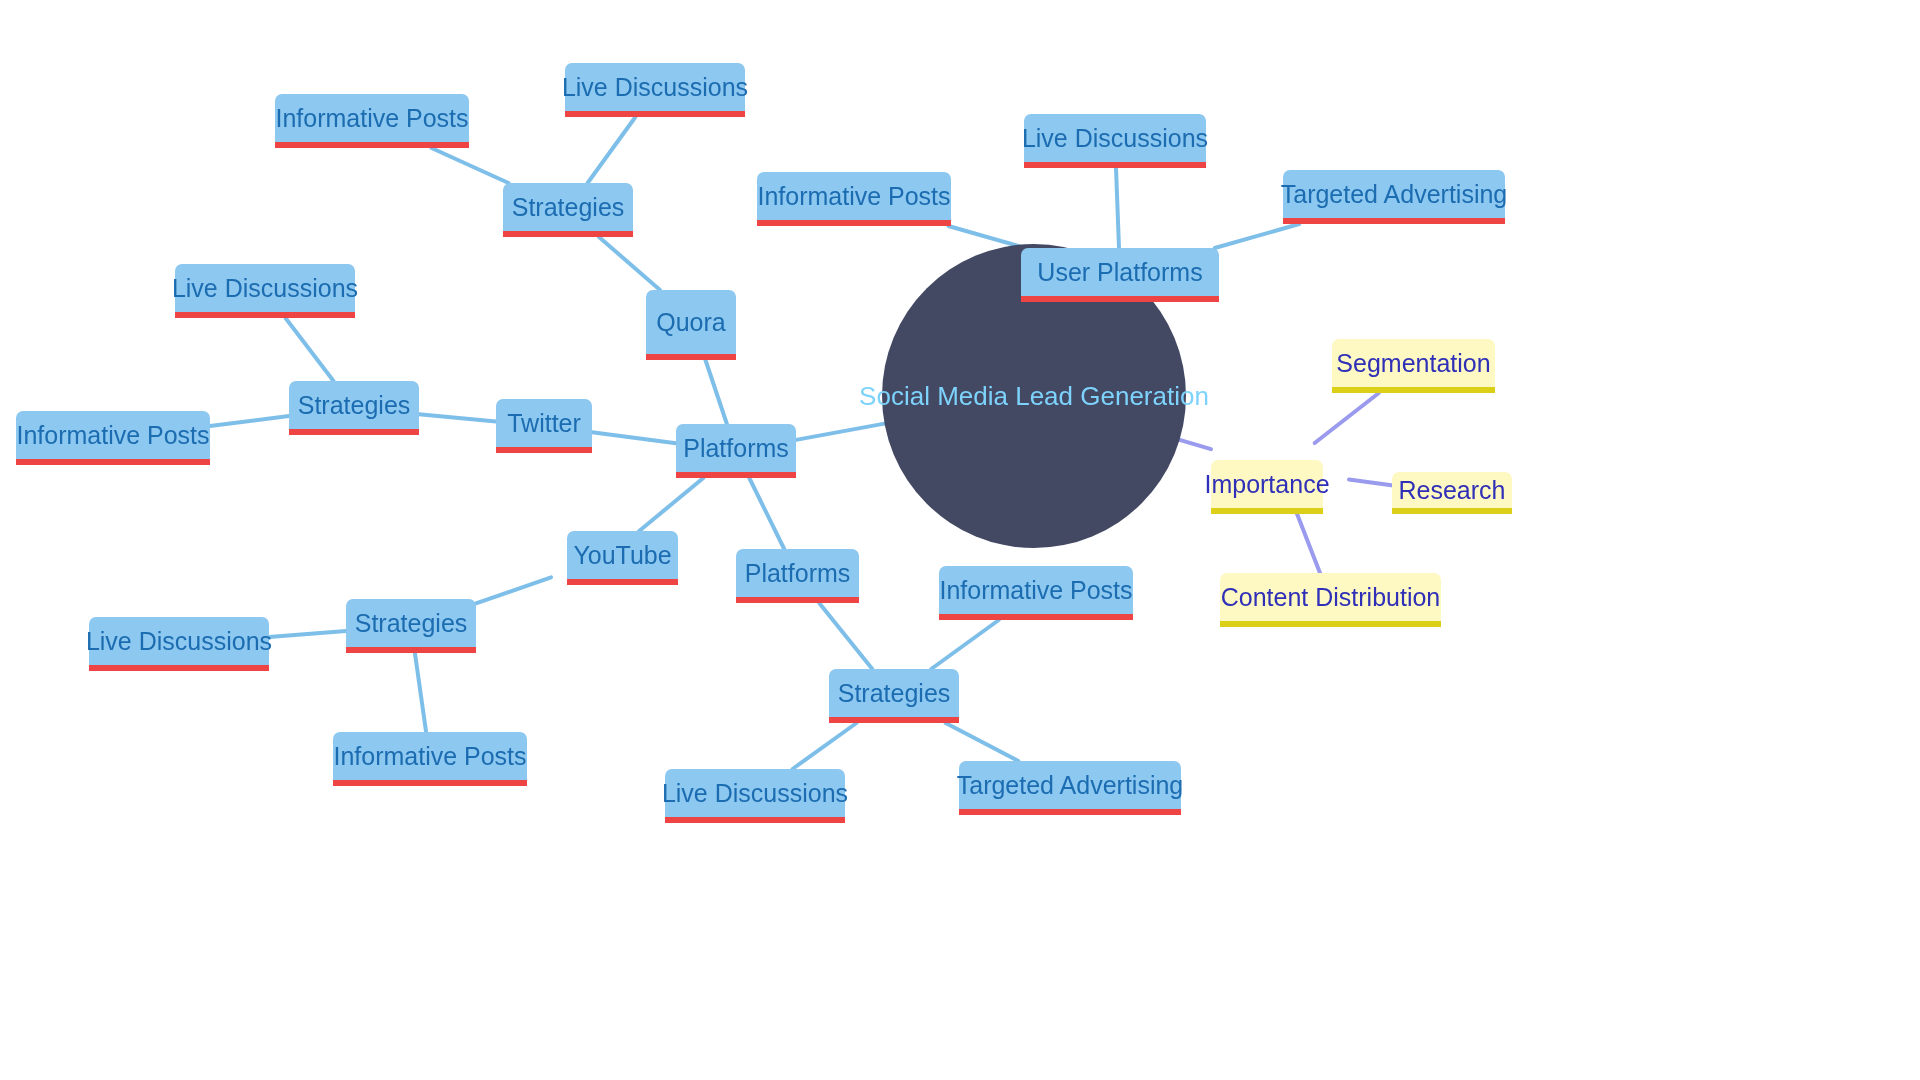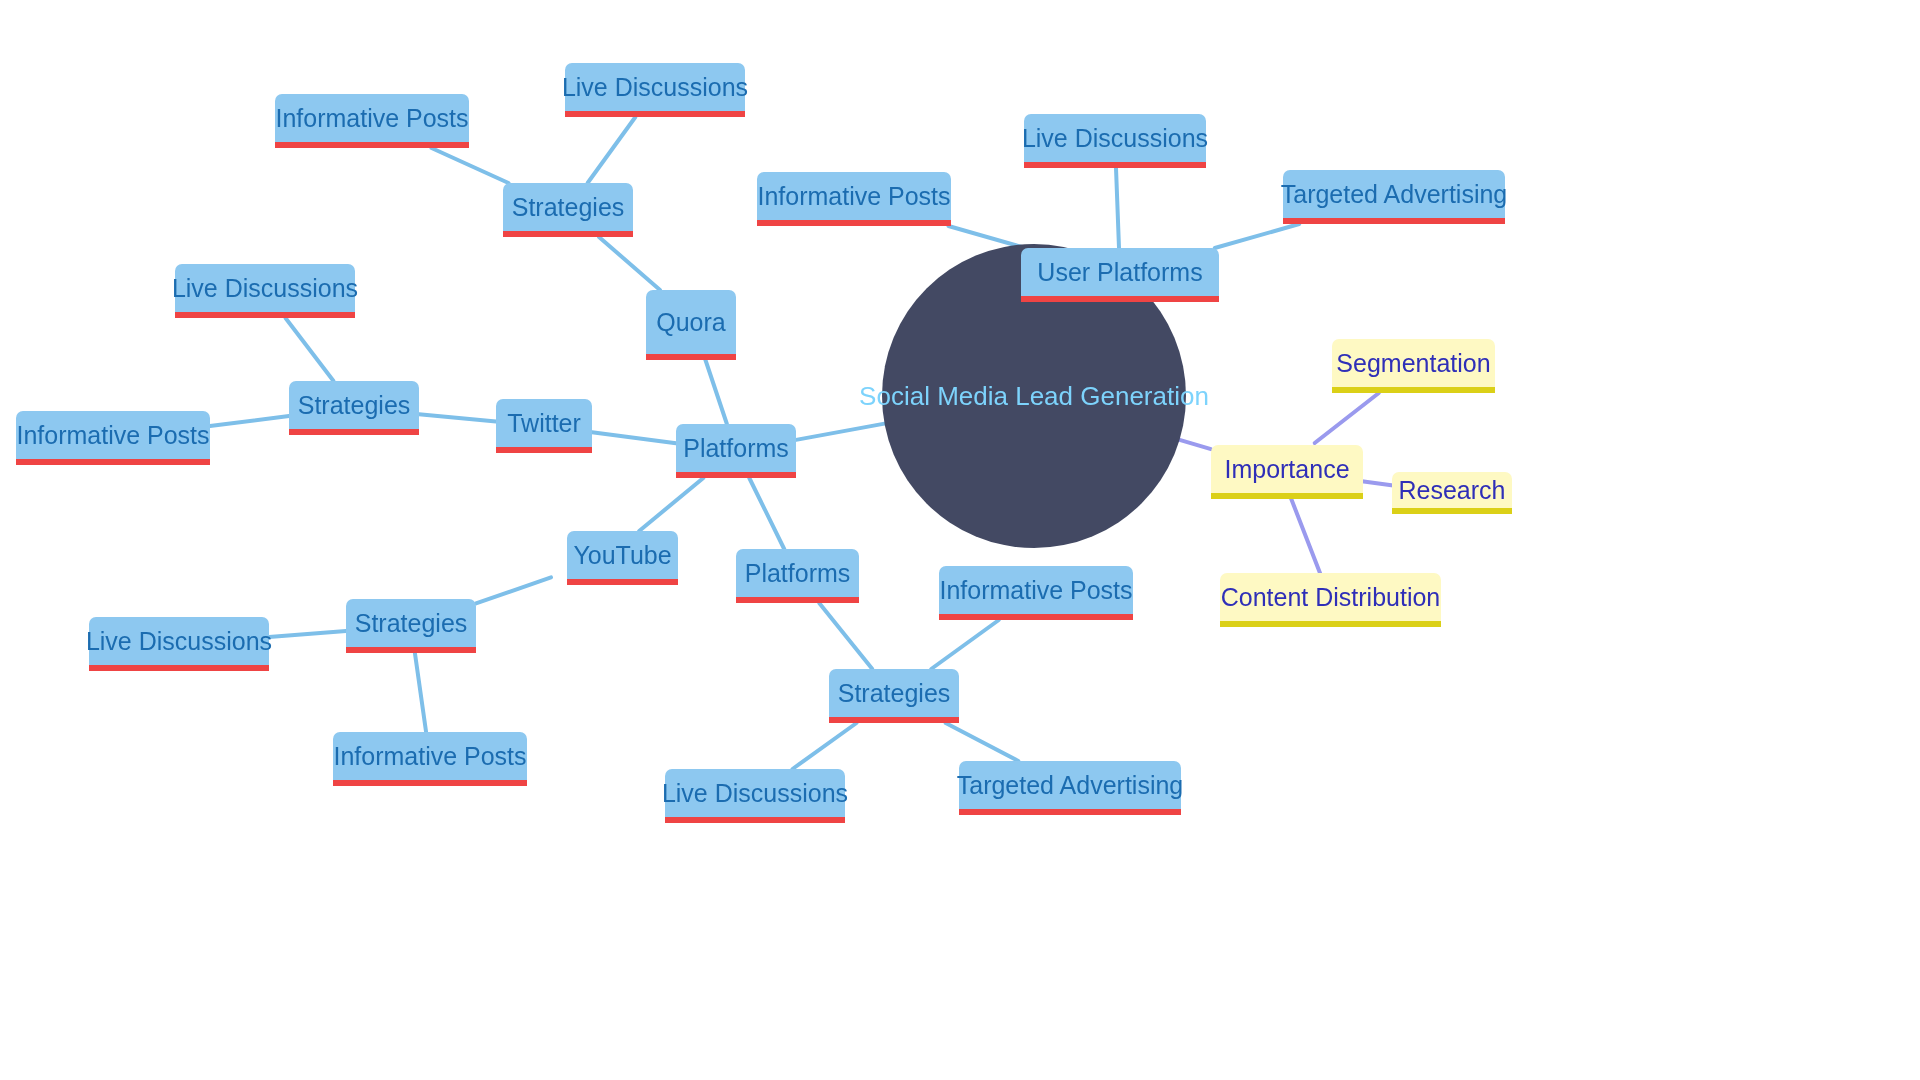--- a/index.html
+++ b/index.html
@@ -105,21 +105,21 @@
   <div id="node-layer">
       <div class="node root" style="left: 882px; top: 244px; width: 304px; height: 304px;">
         <span class="label">Social Media Lead Generation</span>
       </div>
       <div class="node blue" style="left: 676px; top: 424px; width: 120px; height: 54px;">
         <span class="label">Platforms</span>
       </div>
       <div class="node blue" style="left: 1021px; top: 248px; width: 198px; height: 54px;">
         <span class="label">User Platforms</span>
       </div>
-      <div class="node purple" style="left: 1211px; top: 445px; width: 152px; height: 54px;">
+      <div class="node purple" style="left: 1211px; top: 460px; width: 112px; height: 54px;">
         <span class="label">Importance</span>
       </div>
       <div class="node blue" style="left: 1024px; top: 114px; width: 182px; height: 54px;">
         <span class="label">Live Discussions</span>
       </div>
       <div class="node blue" style="left: 757px; top: 172px; width: 194px; height: 54px;">
         <span class="label">Informative Posts</span>
       </div>
       <div class="node blue" style="left: 1283px; top: 170px; width: 222px; height: 54px;">
         <span class="label">Targeted Advertising</span>

